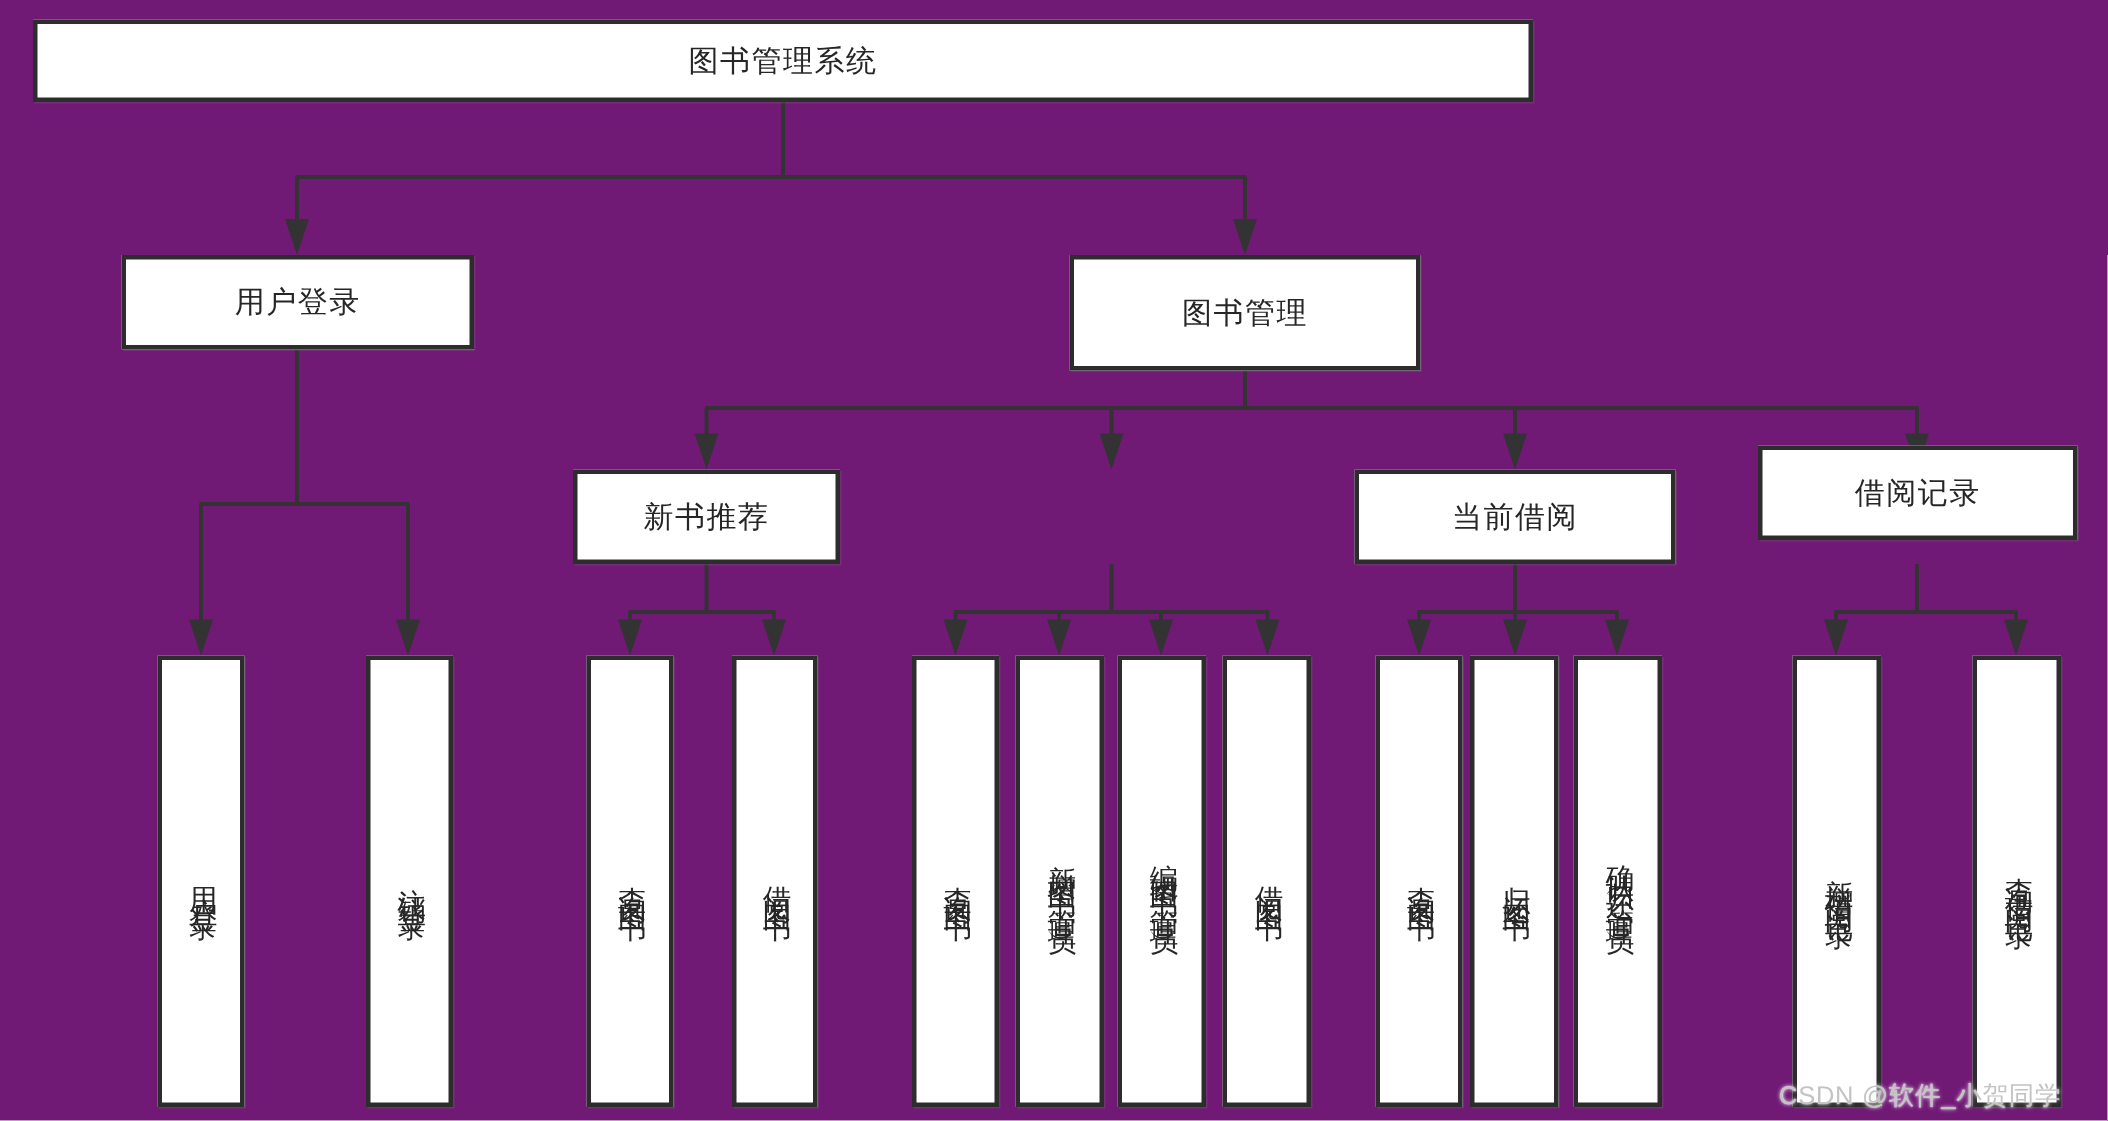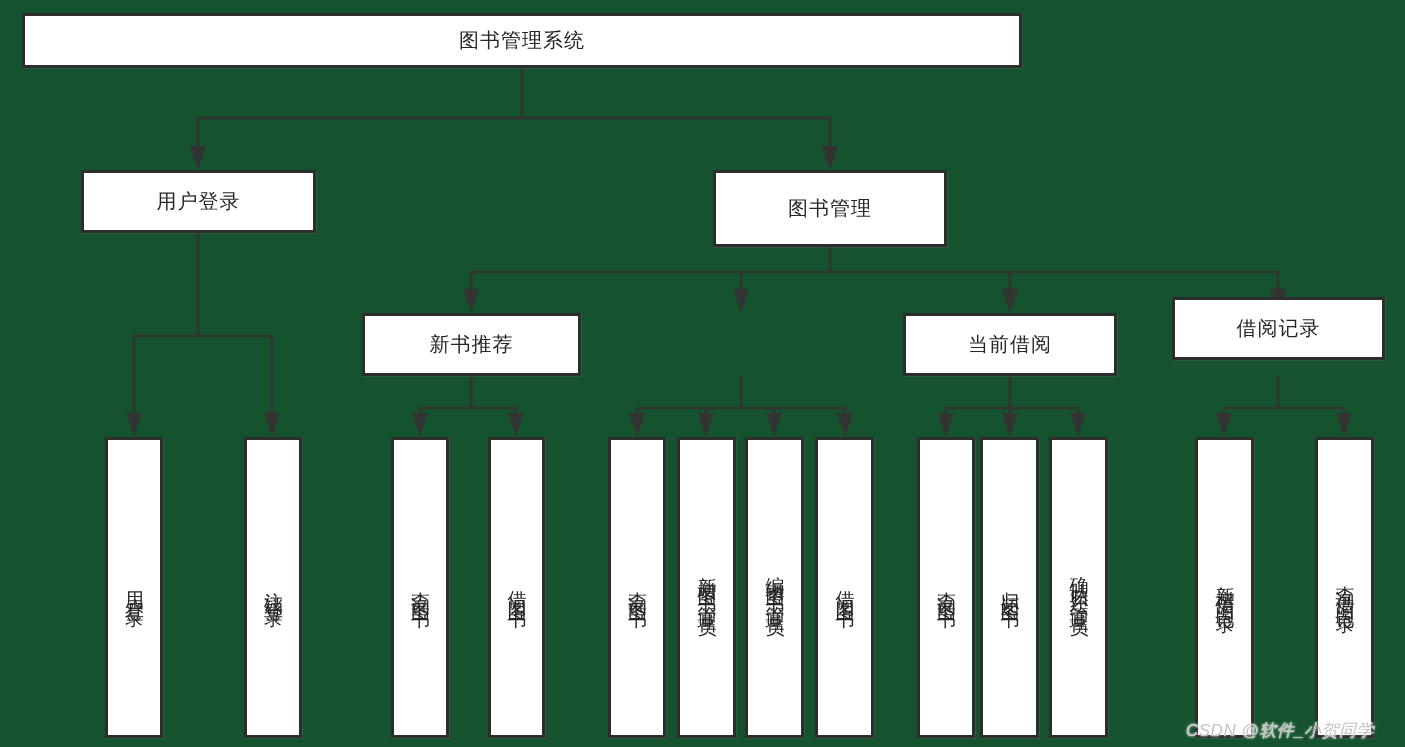--- a/index.html
+++ b/index.html
@@ -1,20 +1,20 @@
 <!DOCTYPE html>
 <html><head>
 <meta charset="utf-8">
 <style>
   html, body { margin: 0; padding: 0; background: #fff; }
   .canvas {
     position: relative;
     width: 1405px;
     height: 747px;
-    background: #14532d;
+    background: #701a75;
     font-family: "Liberation Sans", sans-serif;
     overflow: hidden;
   }
   svg.connectors {
     position: absolute;
     left: 0; top: 0;
     width: 1405px; height: 747px;
     z-index: 1;
   }
   .node {
@@ -37,21 +37,21 @@
     letter-spacing: 6px;
     line-height: 1.1;
     padding: 8px 0;
   }
   
   .n-root  { left: 22px;  top: 13px;  width: 1000px; height: 55px; }
   
   .n-login { left: 81px;  top: 170px; width: 235px; height: 63px; }
   .n-mgmt  { left: 713px; top: 170px; width: 234px; height: 77px; text-align: right; }
   
-  .n-sec0  { left: 362px;  top: 313px; width: 219px; height: 63px; }
+  .n-sec0  { left: 382px;  top: 313px; width: 178px; height: 63px; }
   .n-sec1  { left: 634px;  top: 313px; width: 214px; height: 63px; }
   .n-sec2  { left: 903px;  top: 313px; width: 214px; height: 63px; }
   .n-sec3  { left: 1172px; top: 297px; width: 213px; height: 63px; }
   
   .leaf    { top: 437px; height: 301px; }
   .n-l-a0  { left: 105px;  width: 58px; }
   .n-l-a1  { left: 244px;  width: 58px; }
   .n-l-b0  { left: 391px;  width: 58px; }
   .n-l-b1  { left: 488px;  width: 57px; }
   .n-l-c0  { left: 608px;  width: 58px; }
@@ -66,21 +66,20 @@
   .watermark {
     position: absolute;
     left: 1186px;
     top: 719px;
     font-size: 17px;
     color: #c3c3c3;
     letter-spacing: 0.5px;
     z-index: 3;
     text-shadow: 0 0 3px #ffffff, 0 0 1px #ffffff;
     white-space: nowrap;
-    font-style: italic;
   }
   line { stroke: #333333; stroke-width: 2.6; }
   polygon { fill: #333333; }
 </style>
 </head>
 <body>
 
 <div class="canvas">
 
   <svg class="connectors" viewBox="0 0 1405 747" xmlns="http://www.w3.org/2000/svg">

